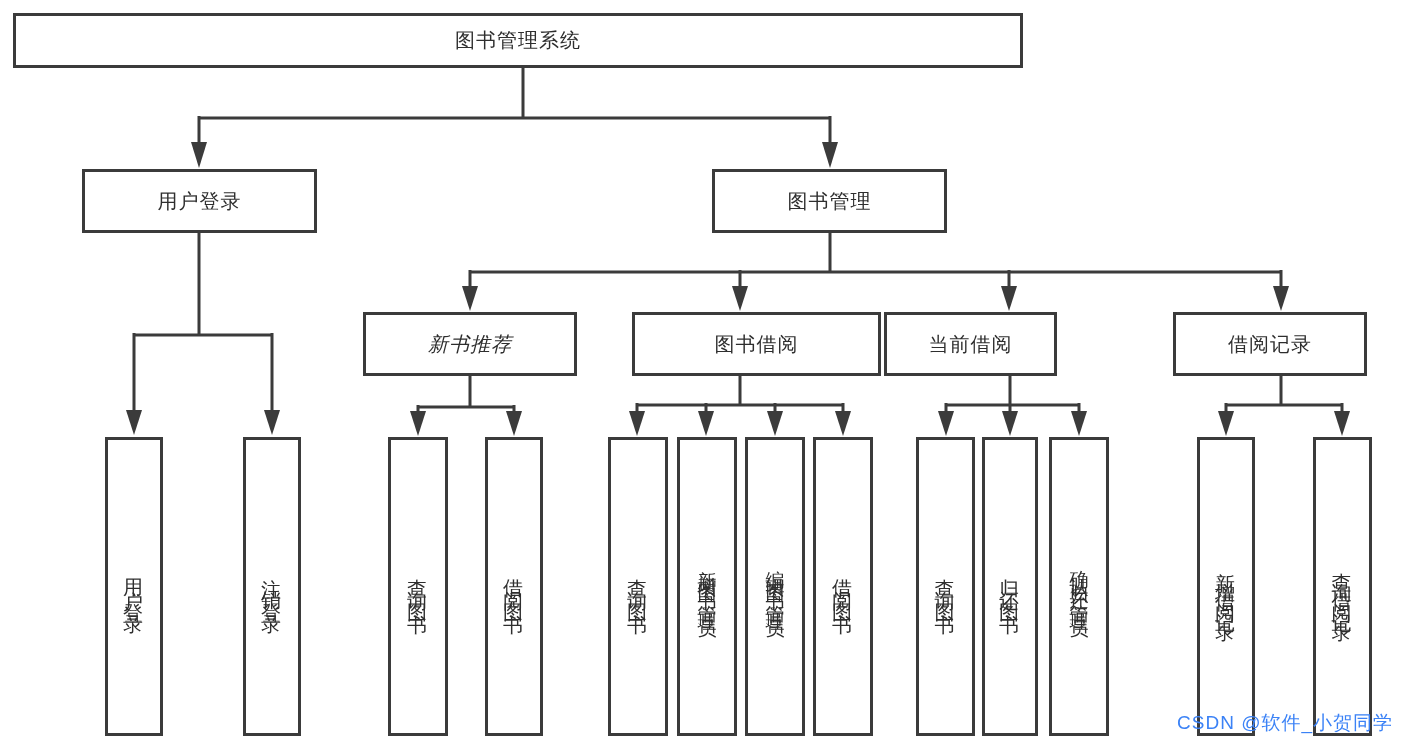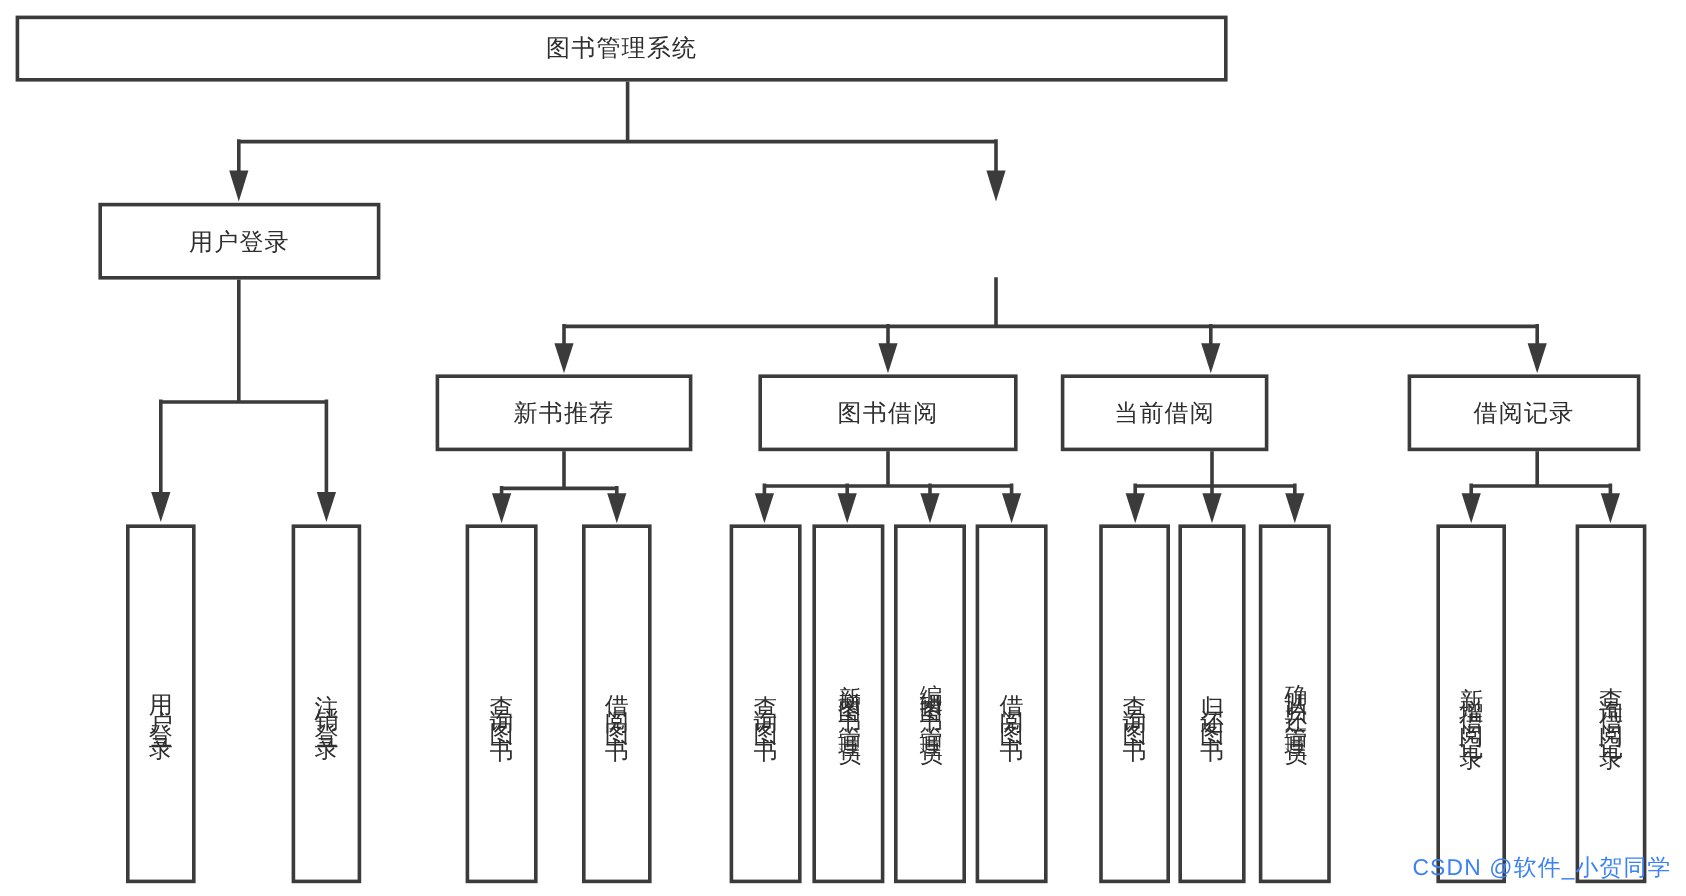--- a/index.html
+++ b/index.html
@@ -39,22 +39,22 @@
     right:12px; bottom:11px;
     font-size:19px;
     color:#3b82f6;
     letter-spacing:1px;
     z-index:5;
   }
   
   #root-box      { left:13px;   top:13px;  width:1010px; height:55px; }
   #n-login       { left:82px;   top:169px; width:235px;  height:64px; }
   #n-mgmt        { left:712px;  top:169px; width:235px;  height:64px; }
-  #n-recommend   { left:363px;  top:312px; width:214px;  height:64px; }
-  #n-borrow      { left:632px;  top:312px; width:216px;  height:64px; }
+  #n-recommend   { left:363px;  top:312px; width:214px;  height:64px;font-style:italic; }
+  #n-borrow      { left:632px;  top:312px; width:249px;  height:64px; }
   #n-current     { left:872px;  top:312px; width:173px;  height:64px;margin-left:12px; }
   #n-records     { left:1173px; top:312px; width:194px;  height:64px; }
   #l-a1 { left:105px;  width:58px; }
   #l-a2 { left:243px;  width:58px; }
   #l-b1 { left:388px;  width:60px; }
   #l-b2 { left:485px;  width:58px; }
   #l-c1 { left:608px;  width:60px; }
   #l-c2 { left:677px;  width:60px; }
   #l-c3 { left:745px;  width:60px; }
   #l-c4 { left:813px;  width:60px; }
@@ -116,20 +116,23 @@
     </g>
   </svg>
 
   <div class="box" id="root-box">
     <span>图书管理系统</span>
   </div>
 
   <div class="box" id="n-login">
     <span>用户登录</span>
   </div>
+  <div class="box" id="n-mgmt">
+    <span>图书管理</span>
+  </div>
 
   <div class="box" id="n-recommend">
     <span>新书推荐</span>
   </div>
   <div class="box" id="n-borrow">
     <span>图书借阅</span>
   </div>
   <div class="box" id="n-current">
     <span>当前借阅</span>
   </div>

